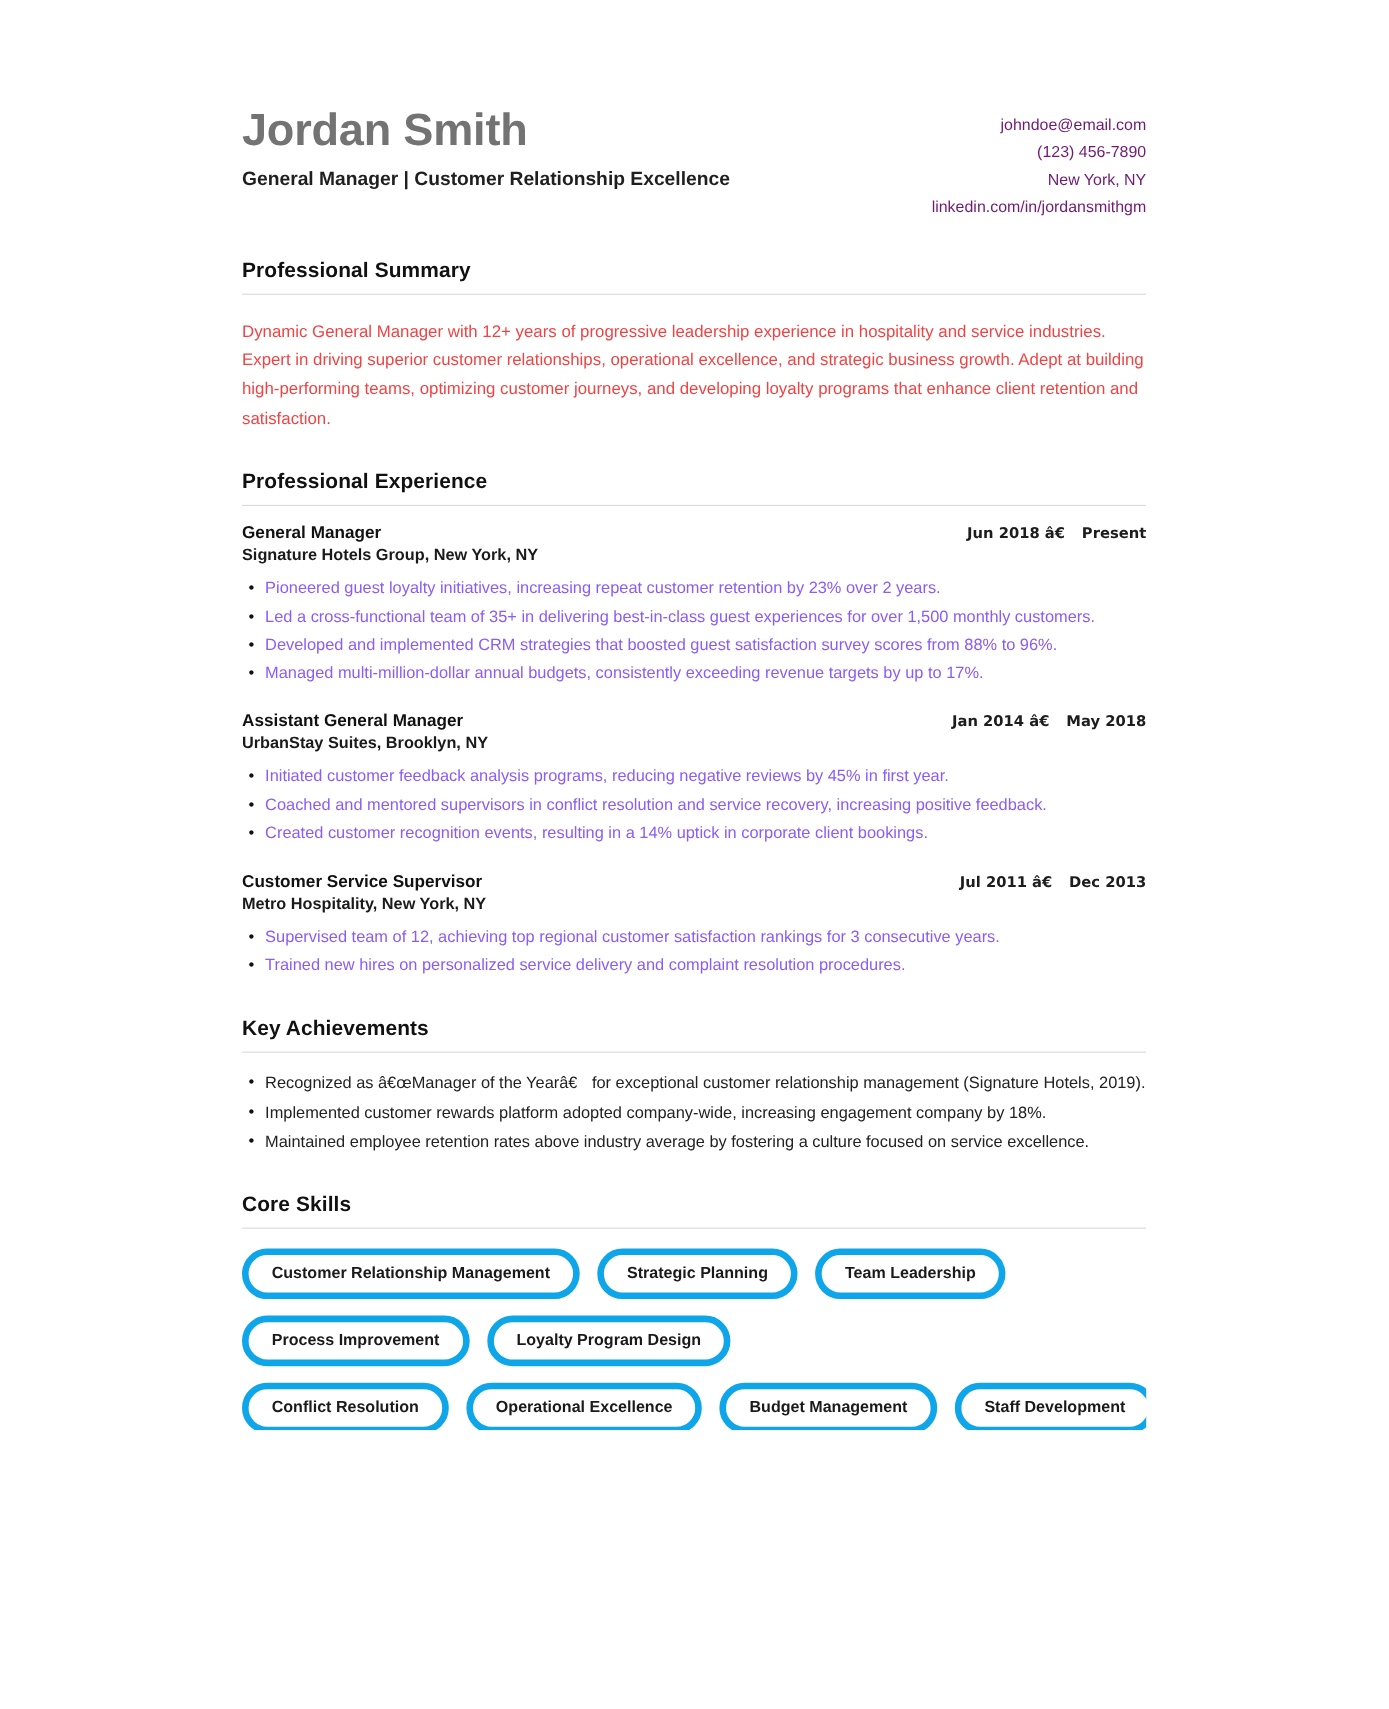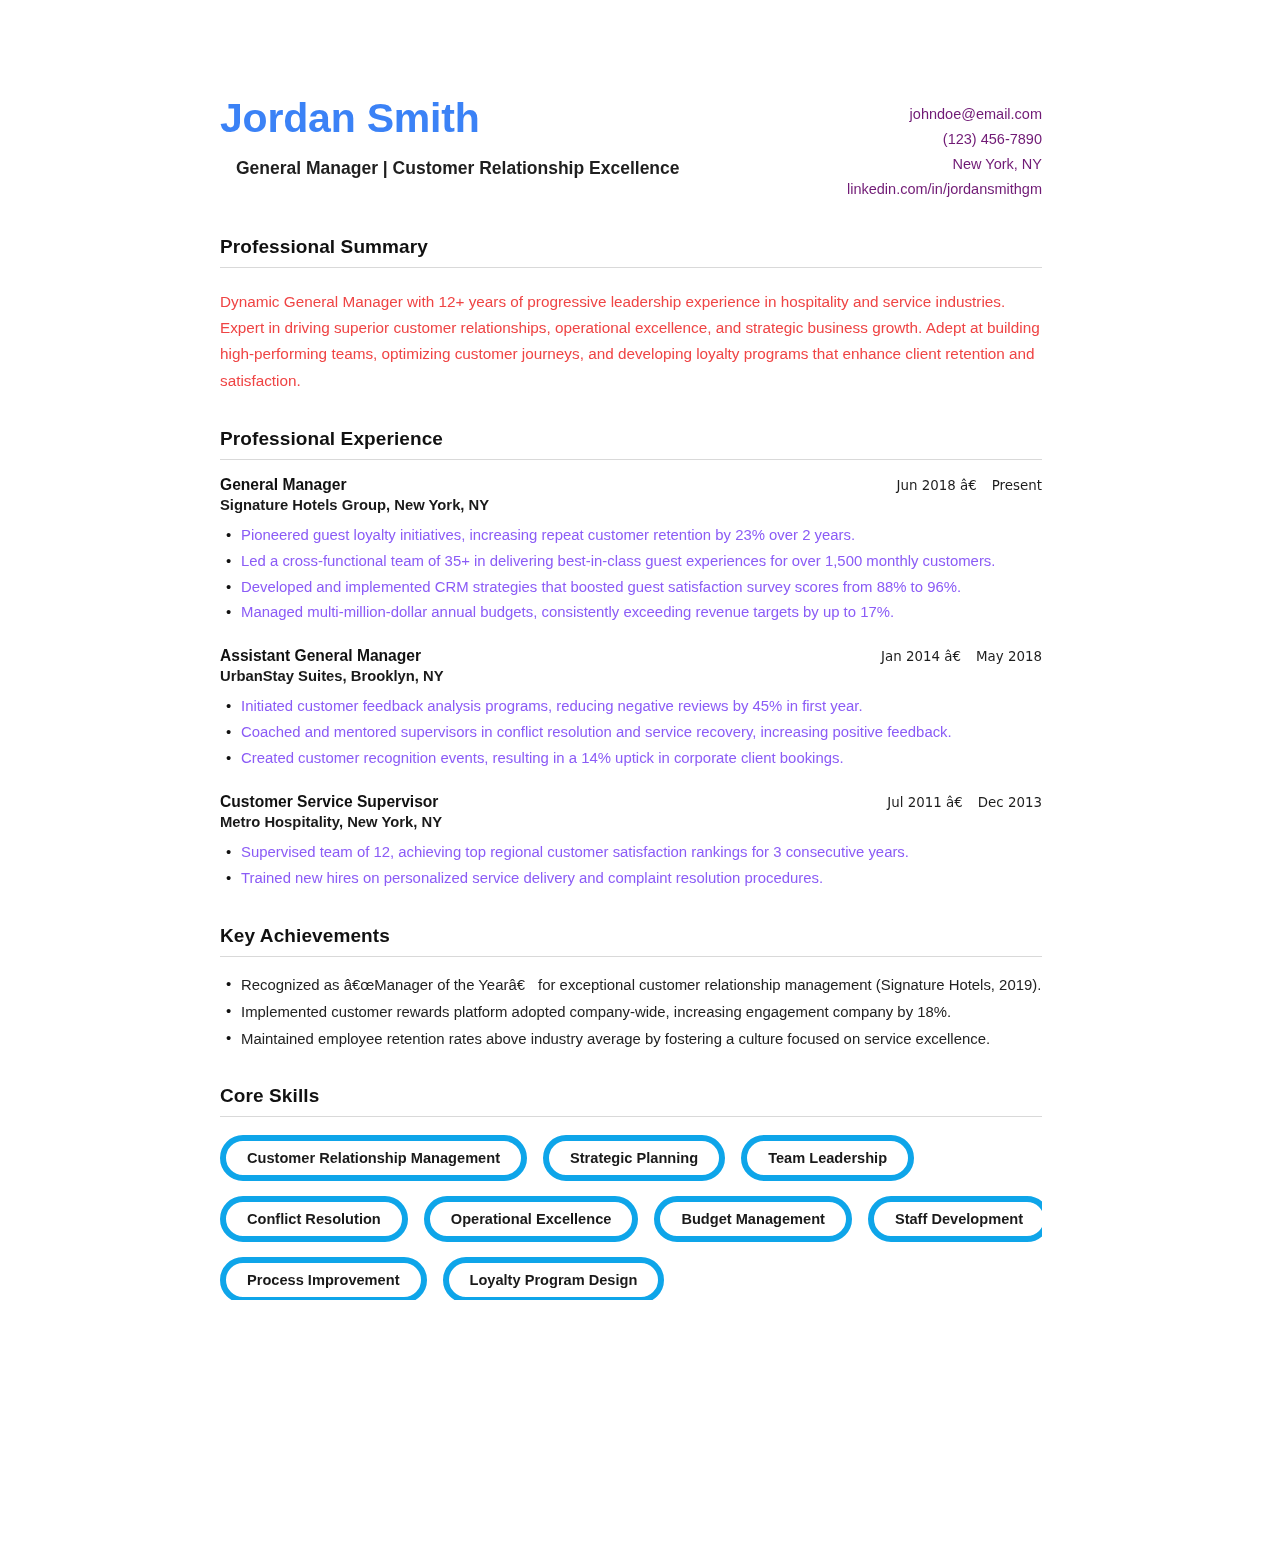--- a/index.html
+++ b/index.html
@@ -40,27 +40,27 @@
     justify-content: space-between;
     padding-top: 96px;
   }
   .header-left { flex: 1 1 auto; }
   .name {
     font-size: 41px;
     font-weight: bold;
     line-height: 1.12;
     letter-spacing: -0.2px;
     margin: 0 0 10px 0;
-    color: #3b82f6;
+    color: #737373;
   }
   .subtitle {
     font-size: 17.5px;
     font-weight: bold;
     line-height: 1.2;
-    margin: 16px;
+    margin: 0;
     color: #1f1f1f;
   }
   .contact {
     flex: 0 0 auto;
     text-align: right;
     padding-top: 6px;
     font-size: 14.5px;
     line-height: 1.72;
     color: #701a75;
   }
@@ -104,20 +104,21 @@
     font-weight: bold;
     color: #111111;
   }
   .job-date {
     
     font-family: "DejaVu Sans", sans-serif;
     font-size: 13.4px;
     color: #1d1d1d;
     white-space: nowrap;
     padding-left: 16px;
+    font-weight: bold;
   }
   .job-company {
     font-size: 14.8px;
     font-weight: bold;
     color: #1a1a1a;
     margin-top: 3px;
   }
 
   ul.bullets {
     list-style: none;
@@ -268,26 +269,26 @@
     <div class="section">
       <h2 class="section-title">Core Skills</h2>
       <div class="rule"></div>
       <div class="skills-rows">
         <div class="skills-row">
           <span class="pill">Customer Relationship Management</span>
           <span class="pill">Strategic Planning</span>
           <span class="pill">Team Leadership</span>
         </div>
         <div class="skills-row">
+          <span class="pill">Process Improvement</span>
+          <span class="pill">Loyalty Program Design</span>
+        </div>
+        <div class="skills-row">
           <span class="pill">Conflict Resolution</span>
           <span class="pill">Operational Excellence</span>
           <span class="pill">Budget Management</span>
           <span class="pill">Staff Development</span>
         </div>
-        <div class="skills-row">
-          <span class="pill">Process Improvement</span>
-          <span class="pill">Loyalty Program Design</span>
-        </div>
       </div>
     </div>
 
   </div>
 </div>
 
 </body></html>

